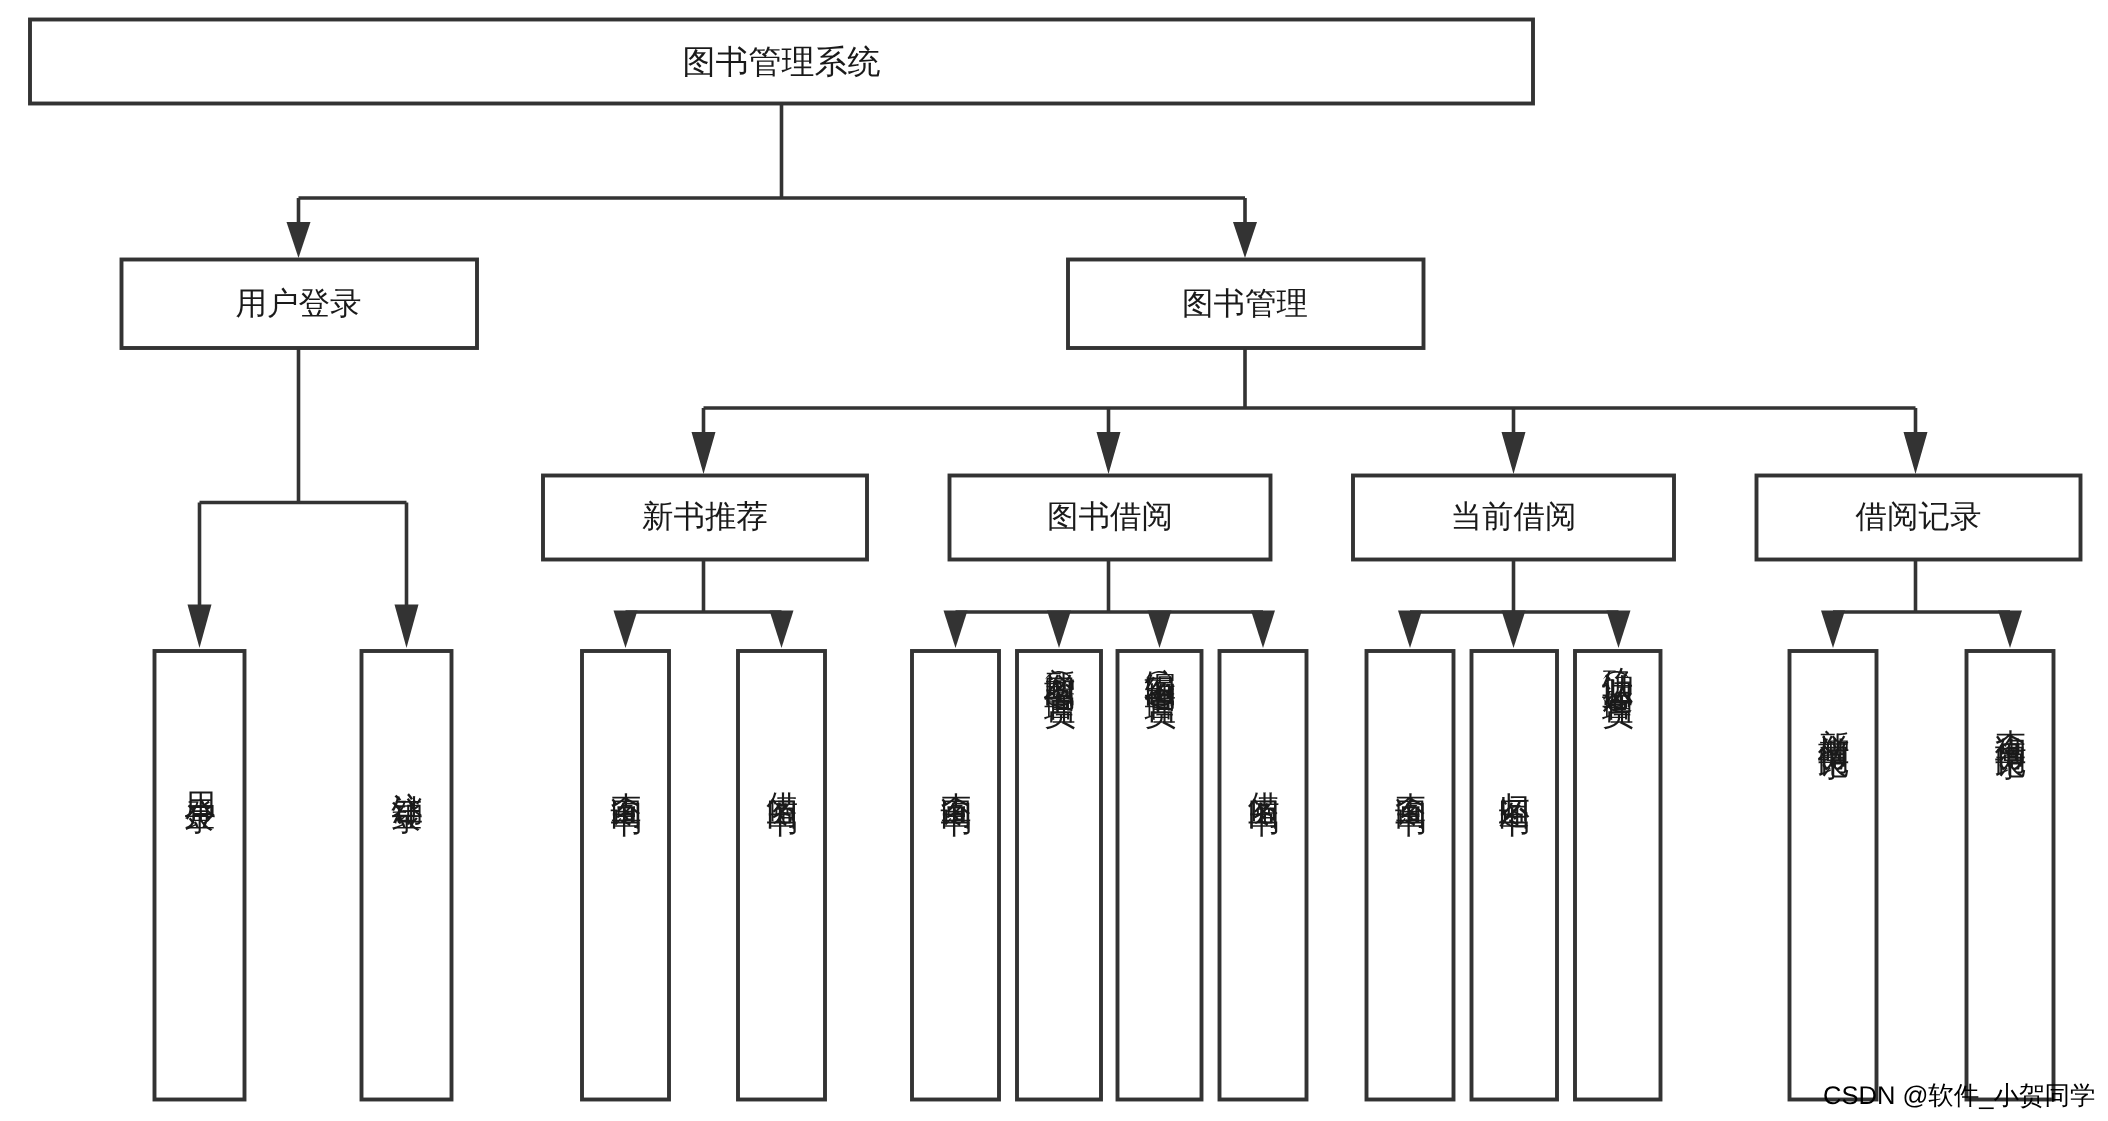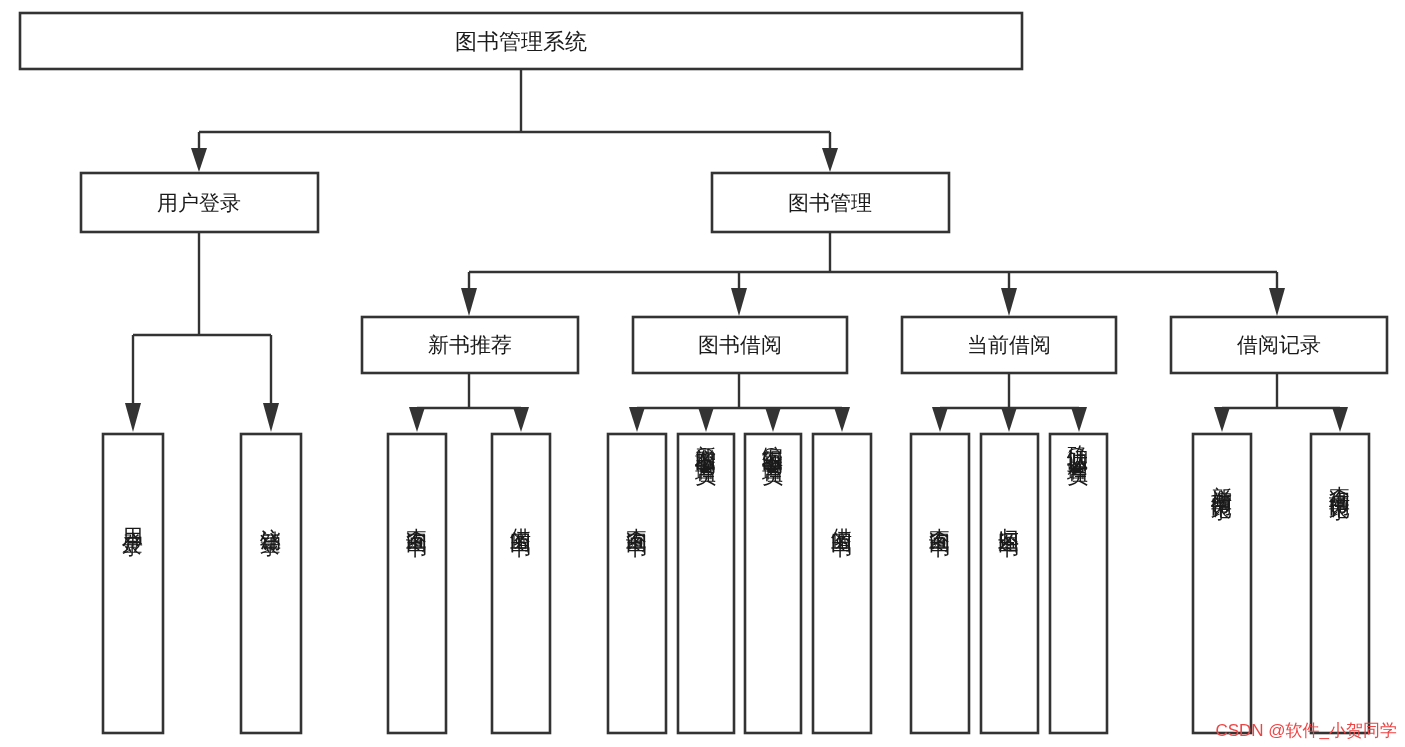--- a/index.html
+++ b/index.html
@@ -51,21 +51,21 @@
     writing-mode: vertical-rl;
     glyph-orientation-vertical: 0;
     letter-spacing: 3px;
   }
   .watermark {
     position: absolute;
     right: 8px;
     bottom: 5px;
     font-family: "Liberation Sans", "DejaVu Sans", sans-serif;
     font-size: 17px;
-    color: #ef4444;
+    color: #000000;
     white-space: nowrap;
     pointer-events: none;
   }
 </style>
 </head>
 <body>
 
 <svg id="diagram" viewBox="0 0 1405 747" xmlns="http://www.w3.org/2000/svg">
 
   <g>

